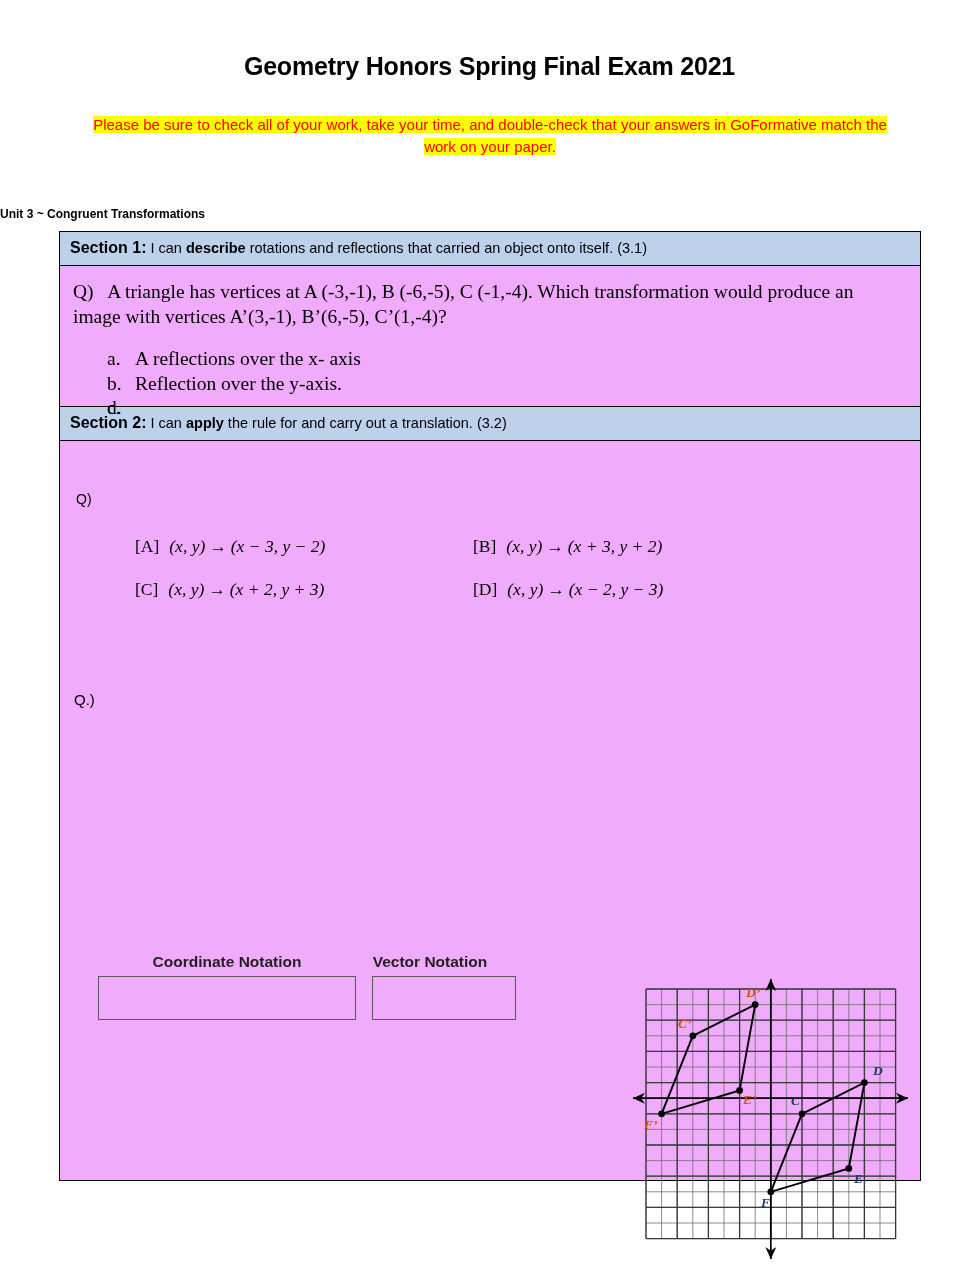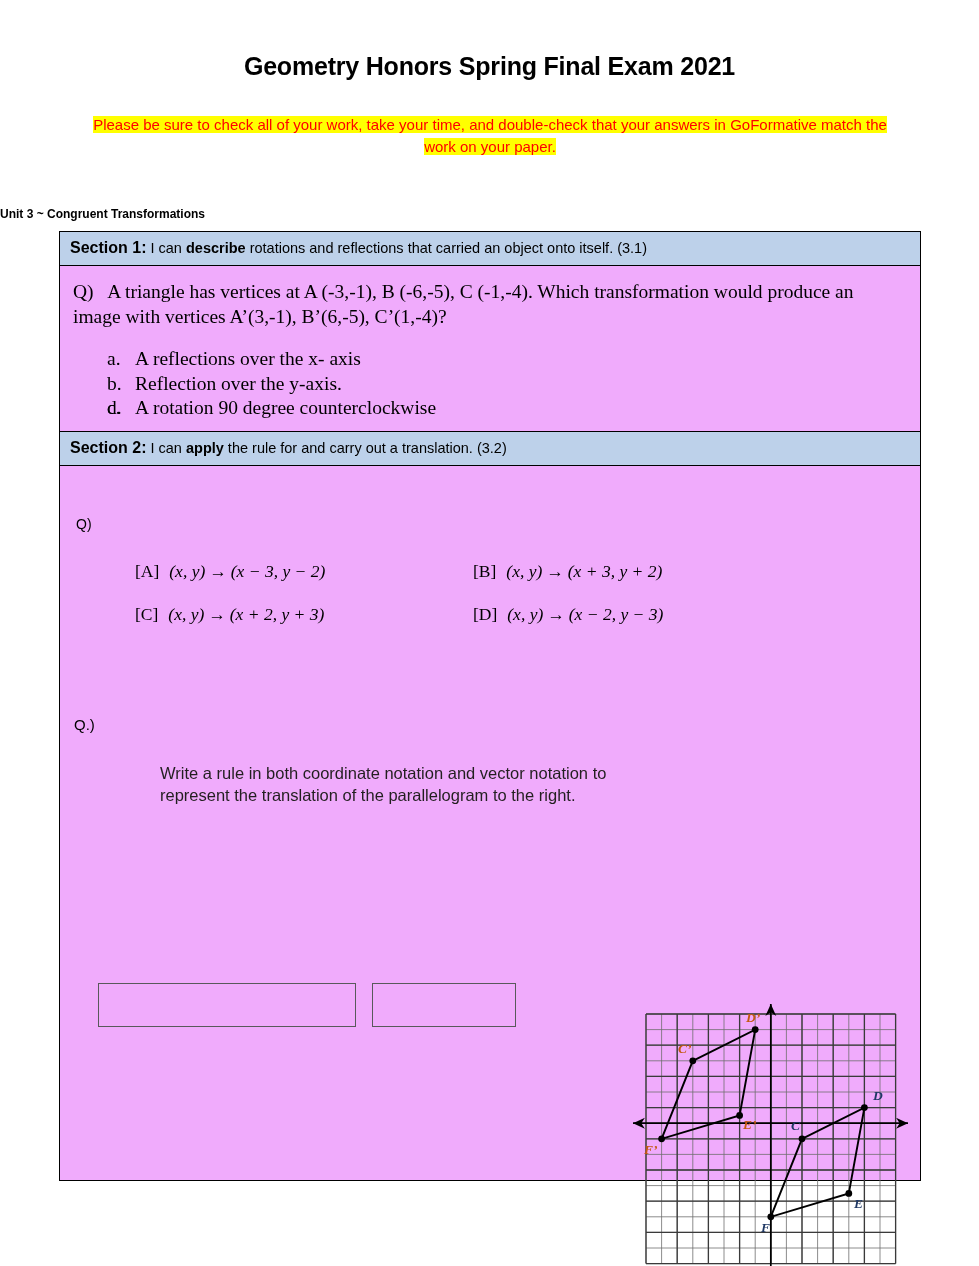--- a/index.html
+++ b/index.html
@@ -229,21 +229,20 @@
       </li>
       <li>
         <span class="letter">b.</span>
         <span>Reflection over the y-axis.</span>
       </li>
       <li>
         <span class="letter">c.</span>
       </li>
       <li>
         <span class="letter">d.</span>
-        <span>A rotation 90 degree counterclockwise</span>
       </li>
     </ul>
   </div>
 
   <div class="section-bar second">
     <span class="sec-label">Section 2:</span><span> I can </span><b>apply</b><span> the rule for and carry out a translation. (3.2)</span>
   </div>
 
   <div class="s2-body">
 
@@ -268,23 +267,26 @@
         </div>
         <div class="mc-cell right">
           <span class="mc-tag">[D]</span>
           <span class="mth"><i>(x, y)</i><span class="arrow">→</span><i>(x − 2, y − 3)</i></span>
         </div>
       </div>
     </div>
 
     <div class="q-marker q2">Q.)</div>
 
-    <div class="par-text">Write a rule in both coordinate notation and vector notation to represent the translation of the parallelogram to the right.</div>
 
     <div class="notation-area">
+      <div class="notation-labels">
+        <div class="nl-coord">Coordinate Notation</div>
+        <div class="nl-vec">Vector Notation</div>
+      </div>
       <div class="notation-boxes">
         <div class="nb-coord"></div>
         <div class="nb-gap"></div>
         <div class="nb-vec"></div>
       </div>
     </div>
 
     <div class="graph-wrap">
       <svg width="300" height="300" viewBox="0 0 300 300">
 

